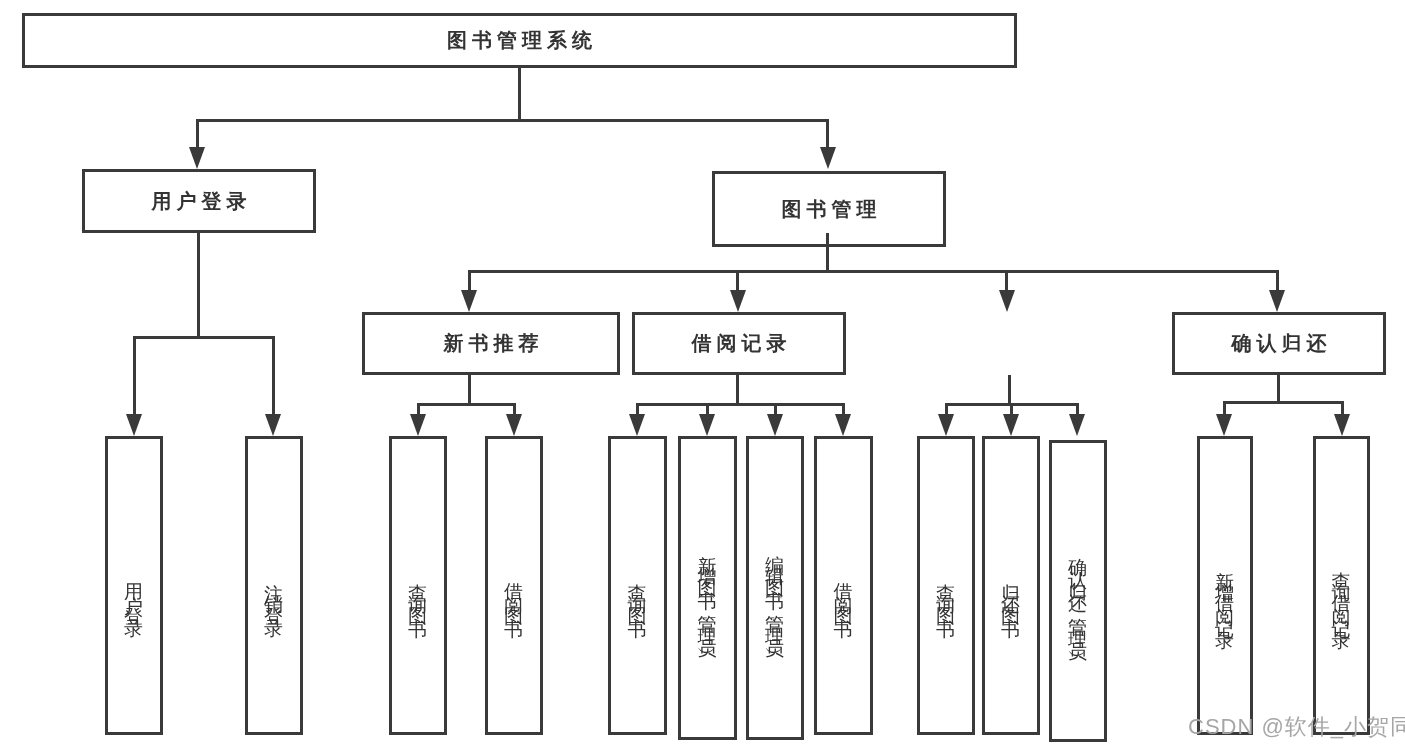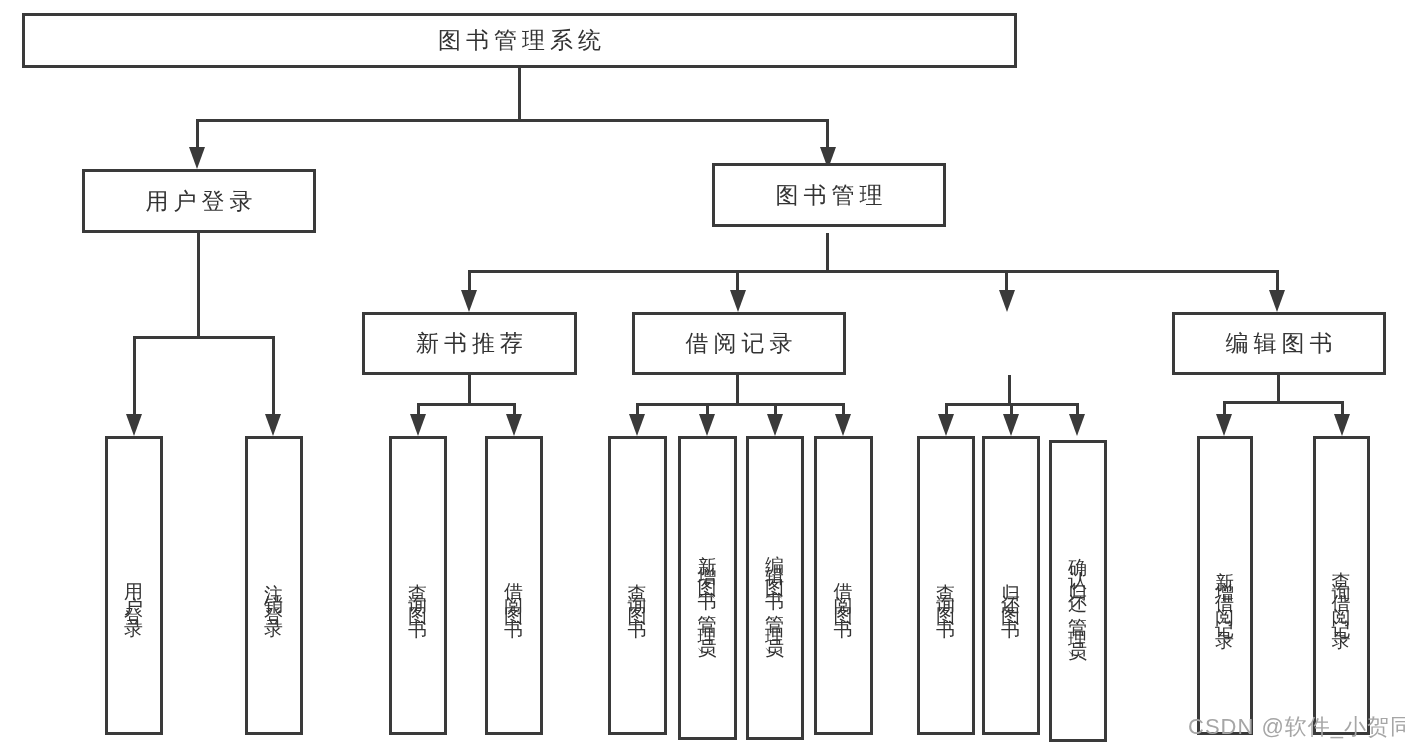--- a/index.html
+++ b/index.html
@@ -13,21 +13,21 @@
   body{ font-family:"Liberation Sans","DejaVu Sans",sans-serif; }
   .canvas{
     position:relative; width:1405px; height:747px;
     background:var(--bg); overflow:hidden;
   }
   .box{
     position:absolute; border:3px solid var(--line); background:var(--bg);
     display:flex; align-items:center; justify-content:center;
     color:var(--text);
   }
-  .hbox{ font-size:23px; letter-spacing:5px; }
+  .hbox{ font-size:20px; letter-spacing:5px;font-weight:bold; }
   .hbox .lbl{ padding-left:5px; white-space:nowrap; }
   .leaf .lbl{
     writing-mode:vertical-rl; text-orientation:mixed;
     font-size:19px; line-height:1; letter-spacing:12px;
     padding-top:12px; white-space:nowrap;
   }
   .vline{ position:absolute; width:3px; background:var(--line); }
   .hline{ position:absolute; height:3px; background:var(--line); }
   .arrow{
     position:absolute; width:0; height:0;
@@ -52,21 +52,21 @@
   <div class="vline" style="left:518px;top:68px;height:53px"></div>
   <div class="hline" style="left:196px;top:119px;width:633px"></div>
   <div class="vline" style="left:196px;top:119px;height:31px"></div>
   <div class="vline" style="left:826px;top:119px;height:31px"></div>
   <div class="arrow" style="left:189px;top:147px"></div>
   <div class="arrow" style="left:820px;top:147px"></div>
 
   <div class="box hbox" style="left:82px;top:169px;width:234px;height:64px">
     <span class="lbl">用户登录</span>
   </div>
-  <div class="box hbox" style="left:712px;top:163px;width:234px;height:64px">
+  <div class="box hbox" style="left:712px;top:171px;width:234px;height:76px">
     <span class="lbl">图书管理</span>
   </div>
 
   <div class="vline" style="left:197px;top:233px;height:106px"></div>
   <div class="hline" style="left:133px;top:336px;width:142px"></div>
   <div class="vline" style="left:133px;top:336px;height:80px"></div>
   <div class="vline" style="left:272px;top:336px;height:80px"></div>
   <div class="arrow" style="left:126px;top:414px"></div>
   <div class="arrow" style="left:265px;top:414px"></div>
 
@@ -74,28 +74,28 @@
   <div class="hline" style="left:468px;top:270px;width:811px"></div>
   <div class="vline" style="left:468px;top:270px;height:22px"></div>
   <div class="vline" style="left:736px;top:270px;height:22px"></div>
   <div class="vline" style="left:1005px;top:270px;height:22px"></div>
   <div class="vline" style="left:1276px;top:270px;height:22px"></div>
   <div class="arrow" style="left:461px;top:290px"></div>
   <div class="arrow" style="left:730px;top:290px"></div>
   <div class="arrow" style="left:999px;top:290px"></div>
   <div class="arrow" style="left:1269px;top:290px"></div>
 
-  <div class="box hbox" style="left:362px;top:312px;width:215px;height:63px">
+  <div class="box hbox" style="left:362px;top:312px;width:258px;height:63px">
     <span class="lbl">新书推荐</span>
   </div>
   <div class="box hbox" style="left:632px;top:312px;width:214px;height:63px">
     <span class="lbl">借阅记录</span>
   </div>
   <div class="box hbox" style="left:1172px;top:312px;width:214px;height:63px">
-    <span class="lbl">编辑图书</span>
+    <span class="lbl">确认归还</span>
   </div>
 
   <div class="vline" style="left:468px;top:375px;height:31px"></div>
   <div class="hline" style="left:417px;top:403px;width:99px"></div>
   <div class="vline" style="left:417px;top:403px;height:13px"></div>
   <div class="vline" style="left:513px;top:403px;height:13px"></div>
   <div class="arrow" style="left:410px;top:414px"></div>
   <div class="arrow" style="left:506px;top:414px"></div>
 
   <div class="vline" style="left:736px;top:375px;height:31px"></div>

